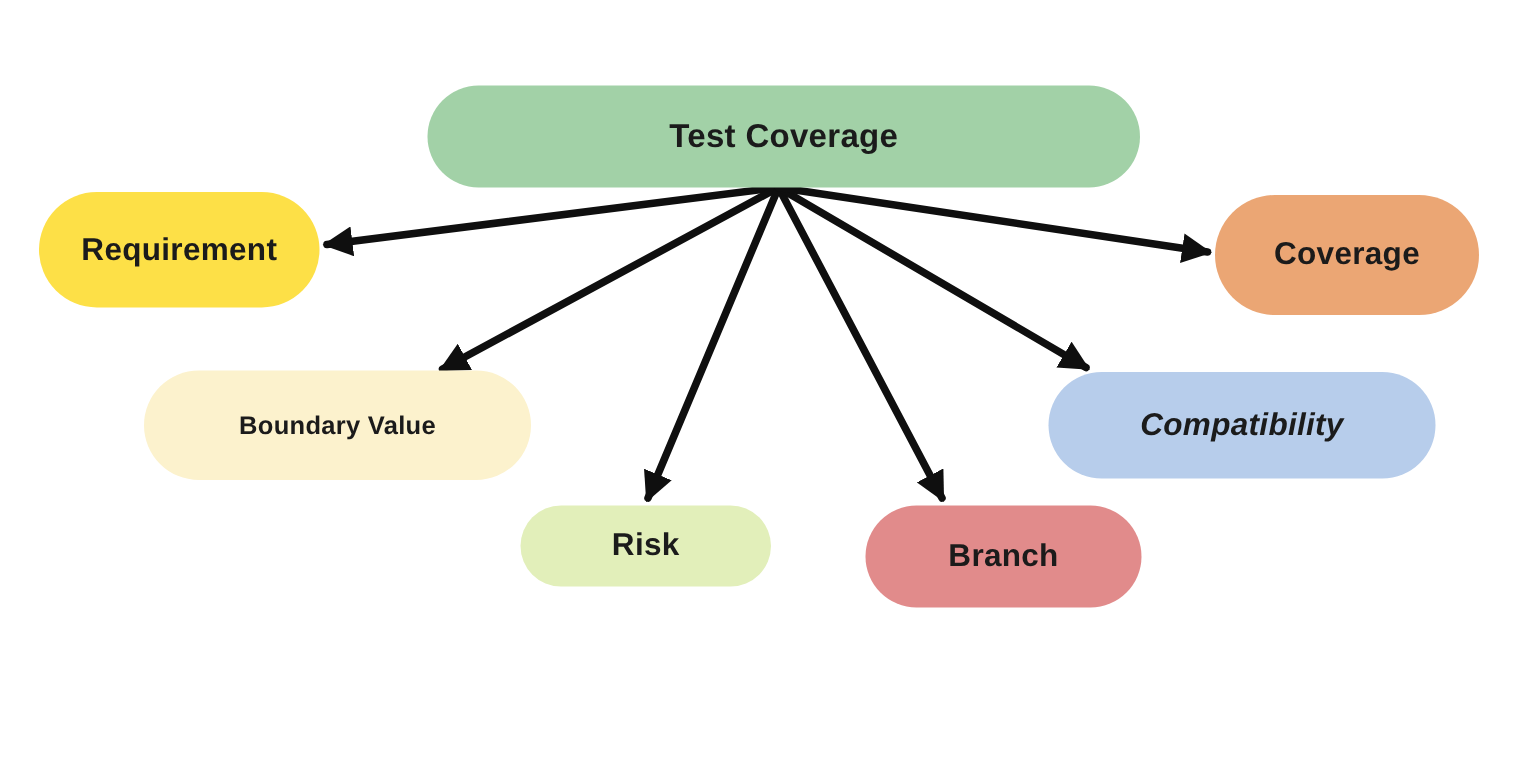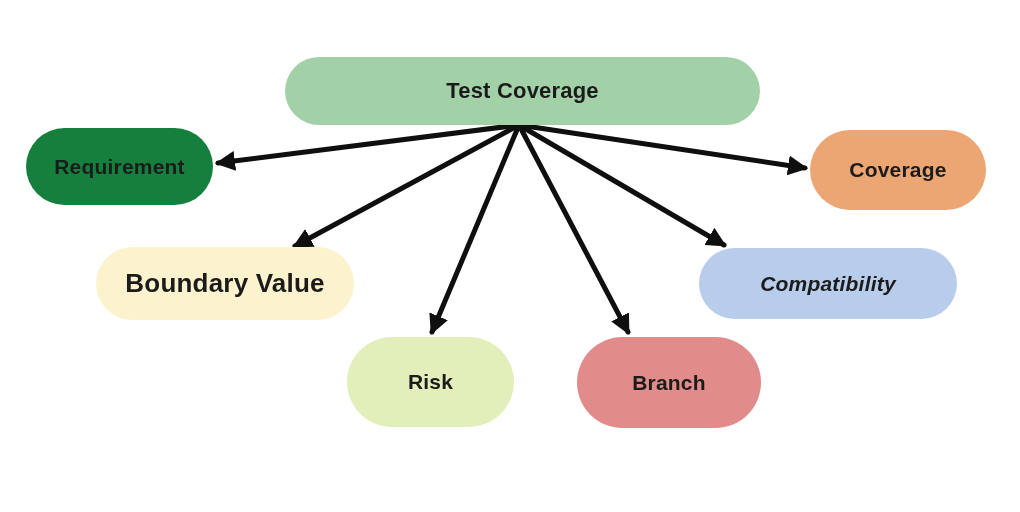--- a/index.html
+++ b/index.html
@@ -59,20 +59,20 @@
       </defs>
       <line x1="519" y1="125" x2="218" y2="163" stroke="#0f0f0f" stroke-width="5" stroke-linecap="round" marker-end="url(#arrowhead)"></line>
       <line x1="519" y1="125" x2="295" y2="246" stroke="#0f0f0f" stroke-width="5" stroke-linecap="round" marker-end="url(#arrowhead)"></line>
       <line x1="519" y1="125" x2="432" y2="332" stroke="#0f0f0f" stroke-width="5" stroke-linecap="round" marker-end="url(#arrowhead)"></line>
       <line x1="519" y1="125" x2="628" y2="332" stroke="#0f0f0f" stroke-width="5" stroke-linecap="round" marker-end="url(#arrowhead)"></line>
       <line x1="519" y1="125" x2="724" y2="245" stroke="#0f0f0f" stroke-width="5" stroke-linecap="round" marker-end="url(#arrowhead)"></line>
       <line x1="519" y1="125" x2="805" y2="168" stroke="#0f0f0f" stroke-width="5" stroke-linecap="round" marker-end="url(#arrowhead)"></line>
     </svg>
   <div class="nodes-layer" id="nodes-layer">
       <div class="node" style="left: 285px; top: 57px; width: 475px; height: 68px; background: rgb(162, 209, 167); font-size: 22px; color: rgb(27, 27, 27);">Test Coverage</div>
-      <div class="node" style="left: 26px; top: 128px; width: 187px; height: 77px; background: #15803d; font-size: 21px; color: rgb(27, 27, 27);">Requirement</div>
-      <div class="node" style="left: 96px; top: 247px; width: 258px; height: 73px; background: rgb(252, 242, 205); font-size: 26px; color: rgb(27, 27, 27);">Boundary Value</div>
-      <div class="node" style="left: 347px; top: 337px; width: 167px; height: 90px; background: rgb(226, 239, 186); font-size: 21px; color: rgb(27, 27, 27);">Risk</div>
-      <div class="node" style="left: 577px; top: 337px; width: 184px; height: 91px; background: rgb(225, 139, 139); font-size: 21px; color: rgb(27, 27, 27);">Branch</div>
+      <div class="node" style="left: 26px; top: 128px; width: 187px; height: 77px; background: #fde047; font-size: 21px; color: rgb(27, 27, 27);">Requirement</div>
+      <div class="node" style="left: 96px; top: 247px; width: 258px; height: 73px; background: rgb(252, 242, 205); font-size: 17px; color: rgb(27, 27, 27);">Boundary Value</div>
+      <div class="node" style="left: 347px; top: 337px; width: 167px; height: 54px; background: rgb(226, 239, 186); font-size: 21px; color: rgb(27, 27, 27);">Risk</div>
+      <div class="node" style="left: 577px; top: 337px; width: 184px; height: 68px; background: rgb(225, 139, 139); font-size: 21px; color: rgb(27, 27, 27);">Branch</div>
       <div class="node" style="left: 699px; top: 248px; width: 258px; height: 71px; background: rgb(183, 205, 235); font-size: 21px; color: rgb(27, 27, 27); font-style: italic;">Compatibility</div>
       <div class="node" style="left: 810px; top: 130px; width: 176px; height: 80px; background: rgb(235, 166, 116); font-size: 21px; color: rgb(27, 27, 27);">Coverage</div>
     </div>
 </div>
 
 </body></html>

